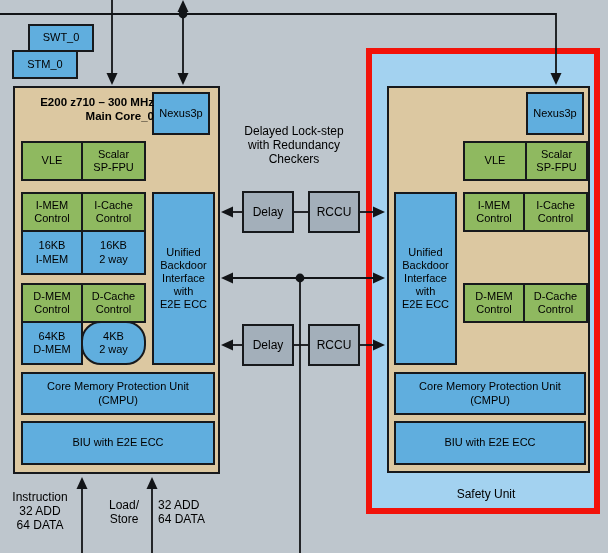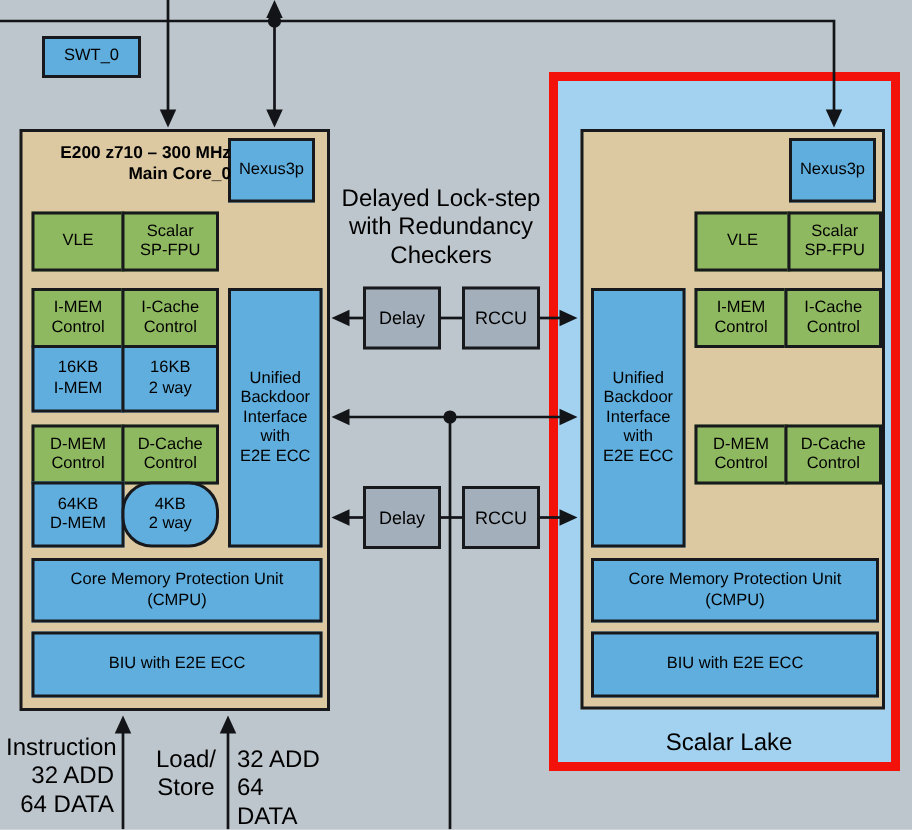--- a/index.html
+++ b/index.html
@@ -14,21 +14,21 @@
     display:flex;align-items:center;justify-content:center;
     text-align:center;white-space:pre-line;font-size:11px;line-height:1.2;
     z-index:3;
   }
   .blue{background:#60aede;}
   .green{background:#8fb960;}
   .tan{background:#dcc8a1;}
   .gray{background:#a3afba;}
   .lbl{
     position:absolute;box-sizing:border-box;border:none;background:transparent;
-    white-space:pre-line;font-size:16px;line-height:1.18;z-index:3;
+    white-space:pre-line;font-size:12px;line-height:1.18;z-index:3;
   }
   .title{
     position:absolute;font-weight:bold;font-size:11.5px;line-height:1.25;
     white-space:pre-line;text-align:left;z-index:4;
   }
   #safety-box{
     position:absolute;box-sizing:border-box;left:366px;top:48px;width:234px;height:466px;
     background:#a3d2f0;border:6px solid #f2120a;z-index:1;
   }
   #wires{position:absolute;left:0;top:0;width:608px;height:553px;z-index:2;pointer-events:none;}
@@ -73,21 +73,21 @@
   #safety-label{left:396px;top:487px;width:180px;text-align:center;}
 
   
   #delay-top{left:242px;top:191px;width:52px;height:42px;font-size:12px;}
   #rccu-top{left:308px;top:191px;width:52px;height:42px;font-size:12px;}
   #delay-bot{left:242px;top:324px;width:52px;height:42px;font-size:12px;}
   #rccu-bot{left:308px;top:324px;width:52px;height:42px;font-size:12px;}
   #lockstep-note{left:226px;top:124px;width:136px;text-align:center;}
 
   
-  #lbl-instruction{left:4px;top:490px;width:72px;text-align:right;}
+  #lbl-instruction{left:4px;top:490px;width:72px;text-align:center;}
   #lbl-loadstore{left:102px;top:498px;width:44px;text-align:center;}
   #lbl-adddata{left:158px;top:498px;width:56px;text-align:left;}
 </style>
 </head>
 <body>
 
 <div id="canvas">
 
   <div id="safety-box"></div>
 
@@ -130,20 +130,21 @@
 
     <g>
       <line x1="82" y1="553" x2="82" y2="487"></line>
       <polygon points="82,477 76.5,489 87.5,489"></polygon>
       <line x1="152" y1="553" x2="152" y2="487"></line>
       <polygon points="152,477 146.5,489 157.5,489"></polygon>
     </g>
   </svg>
 
   <div class="box blue" id="swt">SWT_0</div>
+  <div class="box blue" id="stm">STM_0</div>
 
   <div class="box tan" id="main-core"></div>
   <div class="title" id="mc-title">E200 z710 – 300 MHz
 Main Core_0</div>
   <div class="box blue" id="mc-nexus">Nexus3p</div>
   <div class="box green" id="mc-vle">VLE</div>
   <div class="box green" id="mc-fpu">Scalar
 SP-FPU</div>
   <div class="box green" id="mc-imem-ctrl">I-MEM
 Control</div>
@@ -184,21 +185,21 @@
 Control</div>
   <div class="box green" id="cc-icache-ctrl">I-Cache
 Control</div>
   <div class="box green" id="cc-dmem-ctrl">D-MEM
 Control</div>
   <div class="box green" id="cc-dcache-ctrl">D-Cache
 Control</div>
   <div class="box blue" id="cc-cmpu">Core Memory Protection Unit
 (CMPU)</div>
   <div class="box blue" id="cc-biu">BIU with E2E ECC</div>
-  <div class="lbl" id="safety-label">Scalar Lake</div>
+  <div class="lbl" id="safety-label">Safety Unit</div>
 
   <div class="lbl" id="lockstep-note">Delayed Lock-step
 with Redundancy
 Checkers</div>
   <div class="box gray" id="delay-top">Delay</div>
   <div class="box gray" id="rccu-top">RCCU</div>
   <div class="box gray" id="delay-bot">Delay</div>
   <div class="box gray" id="rccu-bot">RCCU</div>
 
   <div class="lbl" id="lbl-instruction">Instruction

